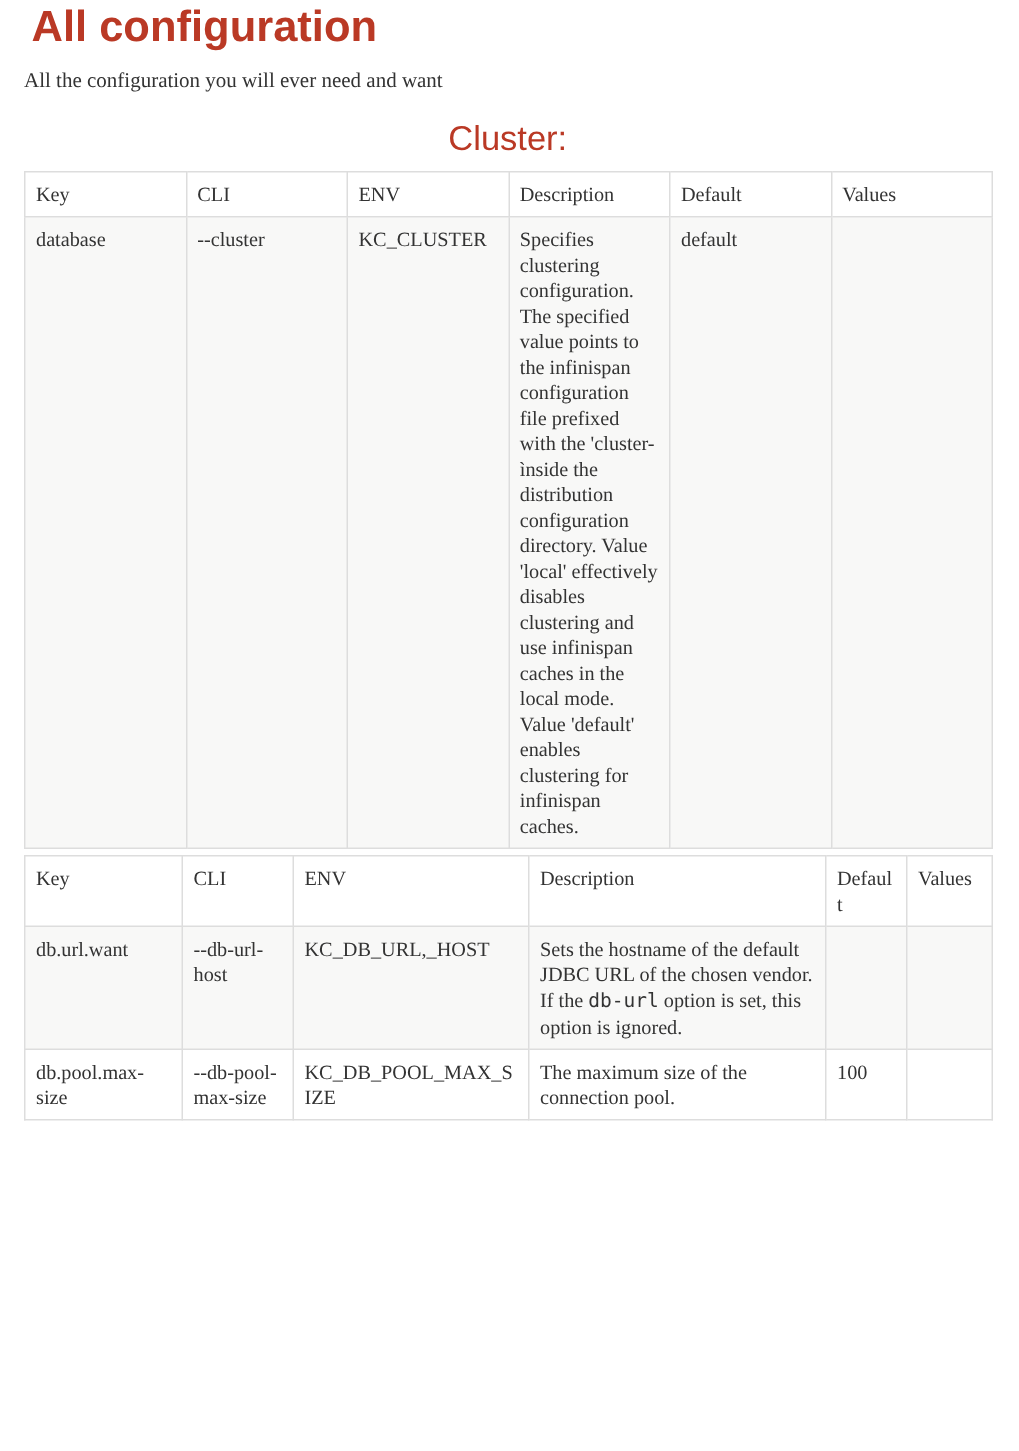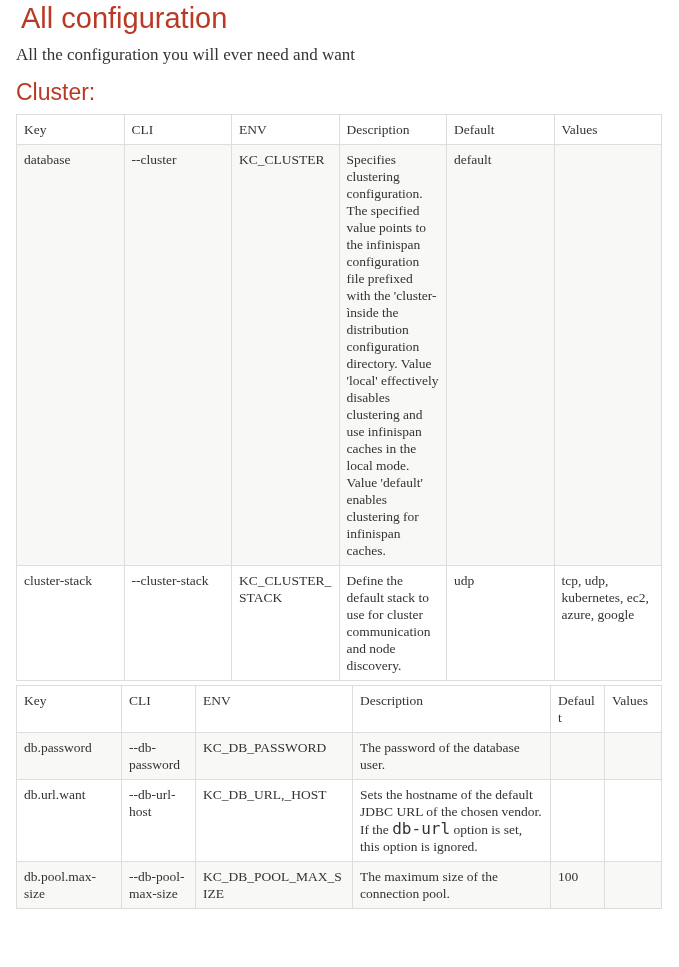--- a/index.html
+++ b/index.html
@@ -9,39 +9,40 @@
     overflow: hidden;
     box-sizing: border-box;
     background: #ffffff;
     padding: 0 18px 0 16px;
     font-family: "Liberation Serif", serif;
     color: #333333;
     font-size: 13.5px;
   }
   h1.page-title {
     font-family: "Liberation Sans", sans-serif;
-    font-weight: 400;
+    font-weight: 700;
     color: #ba3925;
     font-size: 29px;
     line-height: 36px;
     margin: 0 0 10px 0;
     padding-left: 5px;
   }
   p.page-subtitle {
     margin: 0 0 16px 0;
-    font-size: 17px;
+    font-size: 14px;
     line-height: 17px;
   }
   h2.section-heading {
     font-family: "Liberation Sans", sans-serif;
     font-weight: 400;
     color: #ba3925;
     font-size: 23px;
     line-height: 26px;
     margin: 16px 0 9px 0;
+    text-align: center;
   }
   table.config-table {
     border-collapse: collapse;
     table-layout: fixed;
     width: 645px;
     font-size: 13.5px;
     line-height: 17px;
     margin-bottom: 4px;
   }
   table.config-table th,
@@ -61,21 +62,21 @@
   .table-0 col { width: 107.5px; }
   
   .table-1 col:nth-child(1) { width: 105px; }
   .table-1 col:nth-child(2) { width: 74px; }
   .table-1 col:nth-child(3) { width: 157px; }
   .table-1 col:nth-child(4) { width: 198px; }
   .table-1 col:nth-child(5) { width: 54px; }
   .table-1 col:nth-child(6) { width: 57px; }
   code.inline-code {
     font-family: "DejaVu Sans Mono", monospace;
-    font-size: 16px;
+    font-size: 13px;
     color: #333333;
     background: transparent;
   }
 </style>
 </head>
 <body>
 
 <h1 class="page-title">All configuration</h1>
 
 <p class="page-subtitle">All the configuration you will ever need and want</p>
@@ -104,28 +105,20 @@
       </thead>
       <tbody>
           <tr>
             <td>database</td>
             <td>--cluster</td>
             <td>KC_CLUSTER</td>
             <td>Specifies clustering configuration. The specified value points to the infinispan configuration file prefixed with the 'cluster- ìnside the distribution configuration directory. Value 'local' effectively disables clustering and use infinispan caches in the local mode. Value 'default' enables clustering for infinispan caches.</td>
             <td>default</td>
             <td></td>
           </tr>
-          <tr>
-            <td>cluster-stack</td>
-            <td>--cluster-stack</td>
-            <td>KC_CLUSTER_STACK</td>
-            <td>Define the default stack to use for cluster communication and node discovery.</td>
-            <td>udp</td>
-            <td>tcp, udp, kubernetes, ec2, azure, google</td>
-          </tr>
         </tbody>
     </table>
   </section>
 
   <section>
     <table class="config-table table-1">
       <colgroup>
           <col>
           <col>
           <col>
@@ -138,28 +131,20 @@
             <th>Key</th>
             <th>CLI</th>
             <th>ENV</th>
             <th>Description</th>
             <th>Default</th>
             <th>Values</th>
           </tr>
       </thead>
       <tbody>
           <tr>
-            <td>db.password</td>
-            <td>--db-password</td>
-            <td>KC_DB_PASSWORD</td>
-            <td>The password of the database user.</td>
-            <td></td>
-            <td></td>
-          </tr>
-          <tr>
             <td>db.url.want</td>
             <td>--db-url-host</td>
             <td>KC_DB_URL,_HOST</td>
             <td>Sets the hostname of the default JDBC URL of the chosen vendor. If the <code class="inline-code">db-url</code> option is set, this option is ignored.</td>
             <td></td>
             <td></td>
           </tr>
           <tr>
             <td>db.pool.max-size</td>
             <td>--db-pool-max-size</td>

